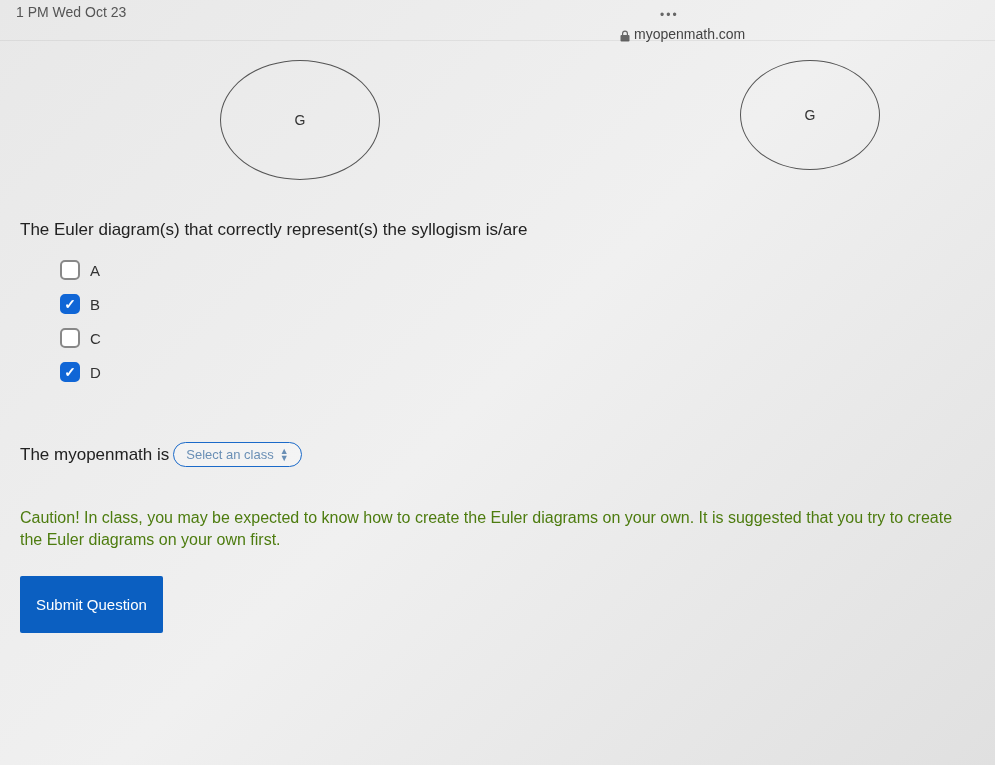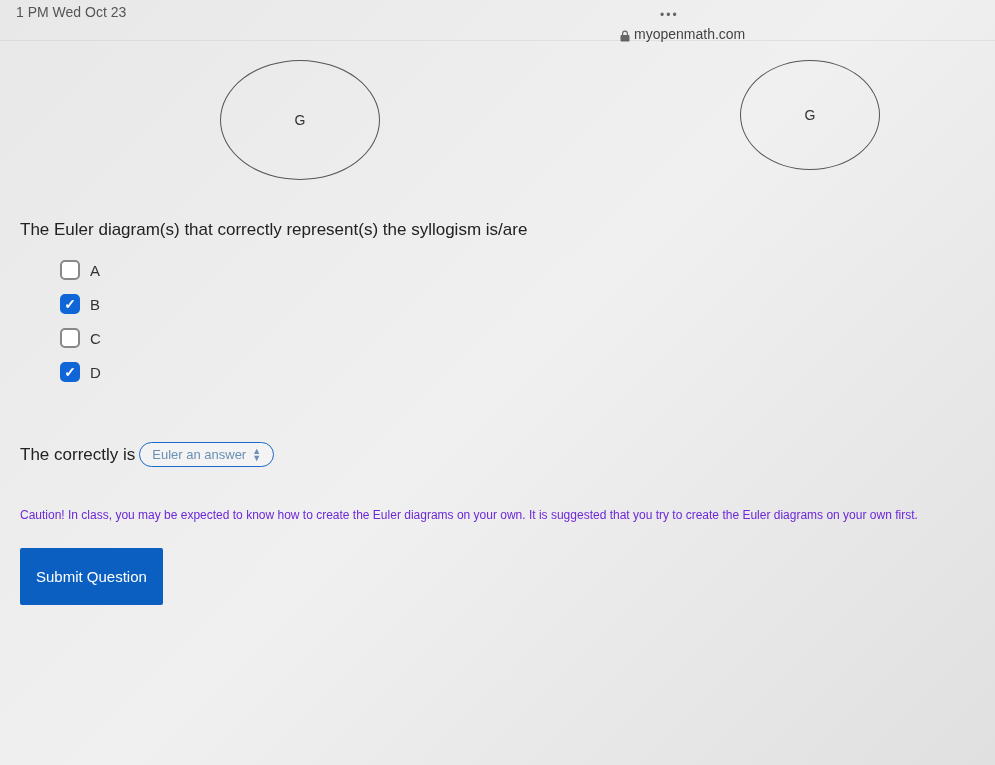--- a/index.html
+++ b/index.html
@@ -138,22 +138,22 @@
       background: rgba(255,255,255,0.3);
     }
     .select-arrows {
       font-size: 9px;
       line-height: 0.7;
       display: flex;
       flex-direction: column;
       color: #6a8fb5;
     }
     .caution {
-      font-size: 12px;
-      color: #6d28d9;
+      font-size: 16px;
+      color: #4d7c0f;
       line-height: 1.4;
       margin-bottom: 24px;
       max-width: 940px;
     }
     .submit-btn {
       background: #0b5fc1;
       color: #fff;
       border: none;
       padding: 20px 16px;
       font-size: 15px;
@@ -208,23 +208,23 @@
     </div>
     <div class="option">
       <div class="checkbox checked">
           <span class="checkmark">✓</span>
         </div>
       <span>D</span>
     </div>
   </div>
 
   <div class="syllogism-line">
-    <span>The correctly is</span>
+    <span>The myopenmath is</span>
     <span class="select-pill">
-      <span>Euler an answer</span>
+      <span>Select an class</span>
       <span class="select-arrows">
           <span>▲</span>
           <span>▼</span>
         </span>
     </span>
   </div>
 
   <div class="caution">Caution! In class, you may be expected to know how to create the Euler diagrams on your own. It is suggested that you try to create the Euler diagrams on your own first.</div>
 
   <button class="submit-btn">Submit Question</button>

